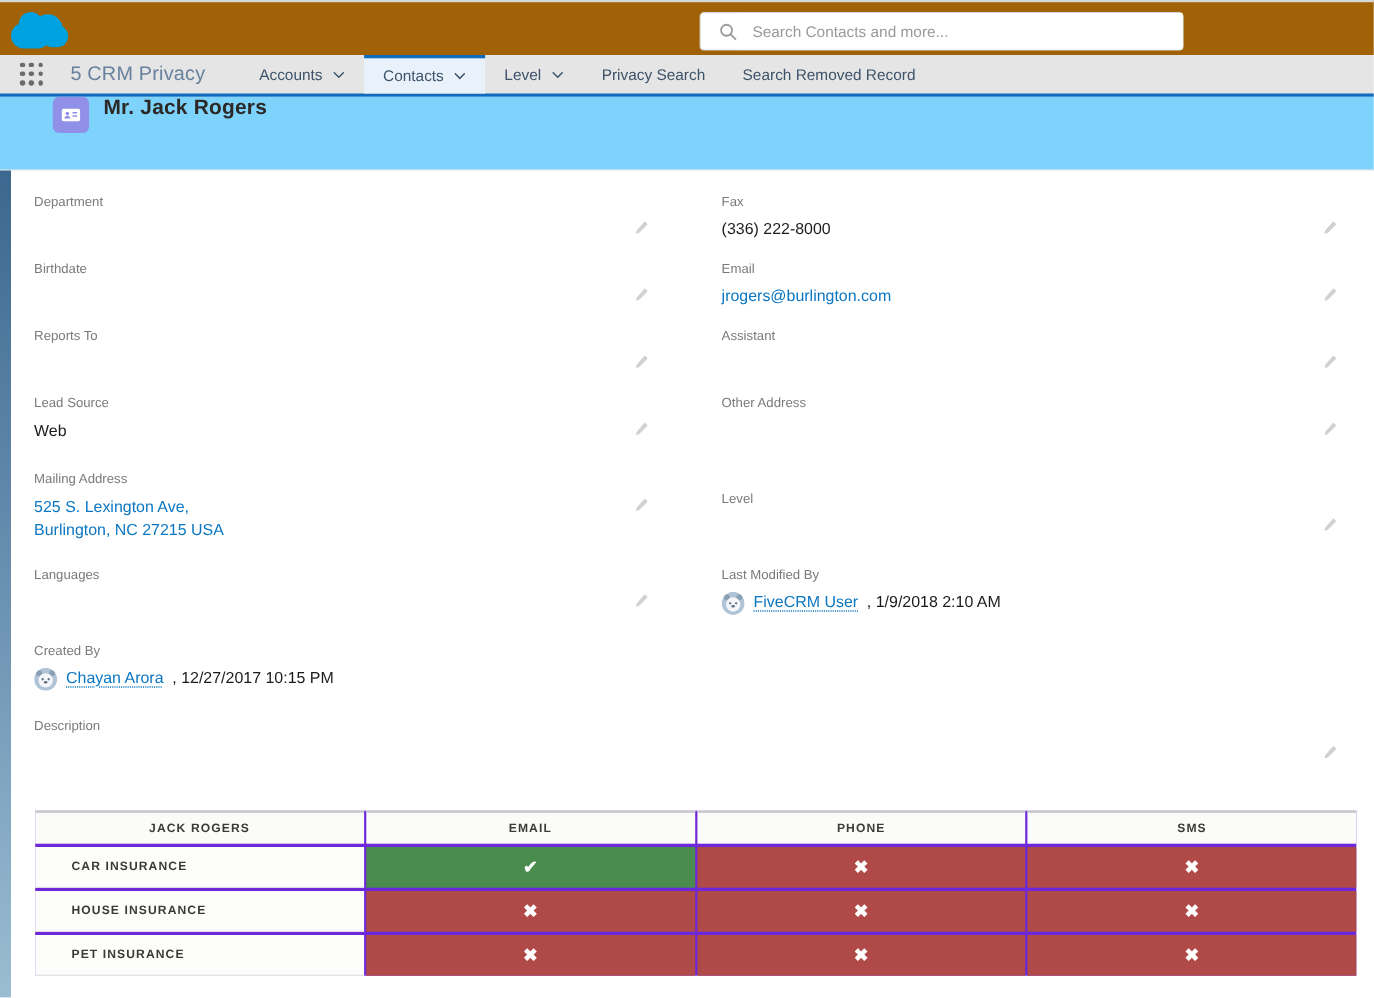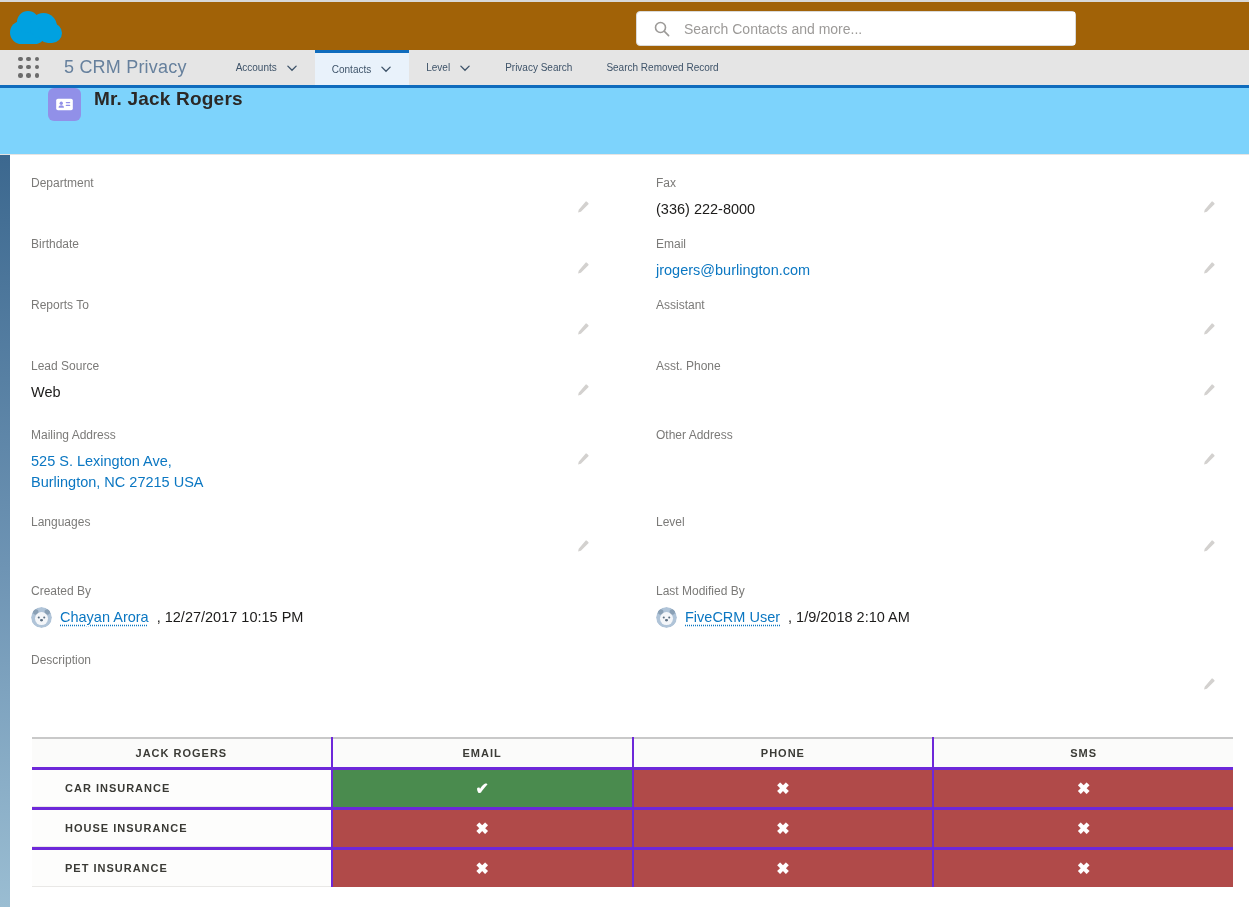--- a/index.html
+++ b/index.html
@@ -19,21 +19,21 @@
   .search-box svg { margin-left:17px; flex:0 0 auto; }
   .search-box input { flex:1; border:none; outline:none; height:100%; padding:0 12px 0 14px; font-size:14px; color:#333; font-family:"Liberation Sans",sans-serif; }
   .search-box input::placeholder { color:#9c9a98; }
 
   
   .navbar { position:absolute; left:0; top:50px; width:100%; height:38px; background:#e5e5e5; border-bottom:3px solid #0f6cbd; display:flex; align-items:stretch; }
   .waffle { margin-left:18px; align-self:center; width:22px; height:22px; display:grid; grid-template-columns:repeat(3,1fr); gap:3px; cursor:pointer; background:none; border:none; }
   .waffle i { width:4.5px; height:4.5px; border-radius:50%; background:#6b6b6b; }
   .app-name { align-self:center; margin-left:24px; margin-right:32px; font-size:18px; color:#66809d; letter-spacing:.2px; cursor:pointer; white-space:nowrap; }
   .tabs { display:flex; align-items:stretch; }
-  .tab { display:flex; align-items:center; gap:9px; padding:0 17px; font-size:10px; color:#3e5369; cursor:pointer; text-decoration:none; white-space:nowrap; }
+  .tab { display:flex; align-items:center; gap:9px; padding:0 17px; font-size:14px; color:#3e5369; cursor:pointer; text-decoration:none; white-space:nowrap; }
   .tab.active { background:#e9f2fb; border-top:3px solid #0f6cbd; padding-top:0; }
   .tab svg { flex:0 0 auto; }
 
   
   .record-header { position:absolute; left:0; top:88px; width:100%; height:67px; background:#7dd3fc; border-bottom:1px solid #e6e4e3; display:flex; align-items:flex-start;padding-left:18px; }
   .contact-icon { margin-left:30px; width:33px; height:33px; border-radius:6px; background:#9190e8; display:flex; align-items:center; justify-content:center; flex:0 0 auto; }
   .record-title { margin-left:13px; font-size:19px; font-weight:bold; color:#2b2826; letter-spacing:.2px; }
 
   
   .content { position:absolute; left:0; top:155px; width:100%; height:752px; background:#fff; }
@@ -222,27 +222,20 @@
               <path d="M12.2 1.8l2 2c.3.3.3.8 0 1.1L5.6 13.5l-3.2.7.7-3.2L11.1 1.8c.3-.3.8-.3 1.1 0z" fill="#d3d1cf"></path>
             </svg></span>
       </div>
       <div class="field f-h61">
         <div class="label">Assistant</div>
         <div class="value"></div>
         <span class="pencil"><svg width="14" height="14" viewBox="0 0 16 16">
               <path d="M12.2 1.8l2 2c.3.3.3.8 0 1.1L5.6 13.5l-3.2.7.7-3.2L11.1 1.8c.3-.3.8-.3 1.1 0z" fill="#d3d1cf"></path>
             </svg></span>
       </div>
-      <div class="field f-h69">
-        <div class="label">Asst. Phone</div>
-        <div class="value"></div>
-        <span class="pencil"><svg width="14" height="14" viewBox="0 0 16 16">
-              <path d="M12.2 1.8l2 2c.3.3.3.8 0 1.1L5.6 13.5l-3.2.7.7-3.2L11.1 1.8c.3-.3.8-.3 1.1 0z" fill="#d3d1cf"></path>
-            </svg></span>
-      </div>
       <div class="field f-h87">
         <div class="label">Other Address</div>
         <div class="value"></div>
         <span class="pencil"><svg width="14" height="14" viewBox="0 0 16 16">
               <path d="M12.2 1.8l2 2c.3.3.3.8 0 1.1L5.6 13.5l-3.2.7.7-3.2L11.1 1.8c.3-.3.8-.3 1.1 0z" fill="#d3d1cf"></path>
             </svg></span>
       </div>
       <div class="field f-h69">
         <div class="label">Level</div>
         <div class="value"></div>

